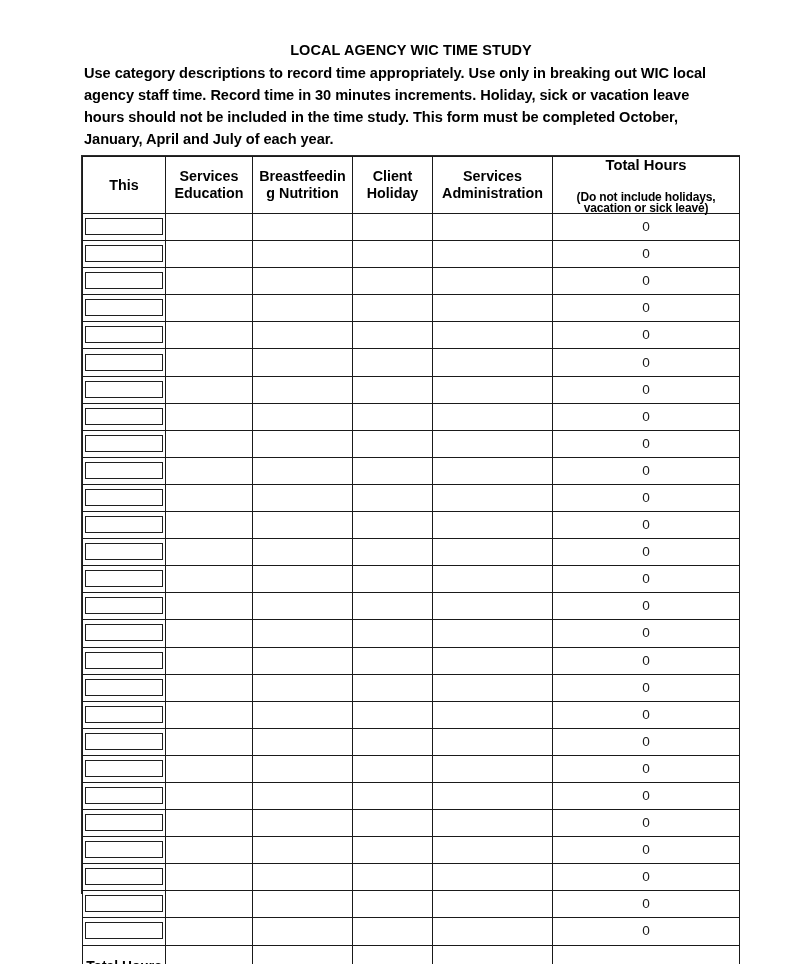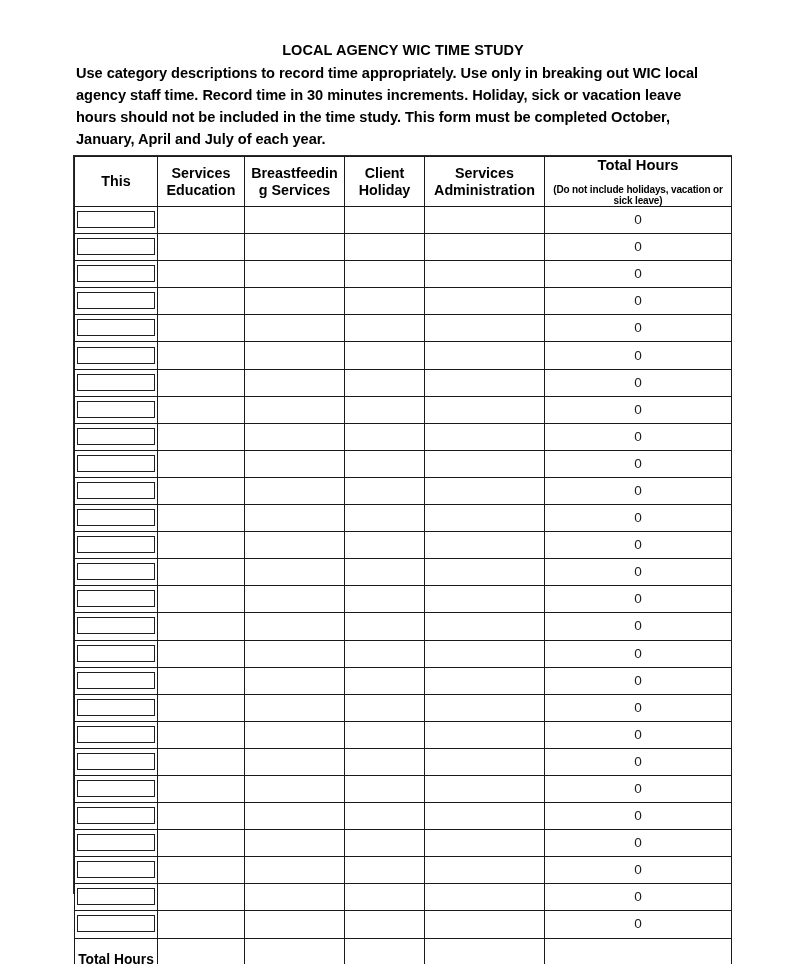--- a/index.html
+++ b/index.html
@@ -11,21 +11,21 @@
     width: 790px;
     height: 964px;
     font-family: "Liberation Sans", sans-serif;
     color: #000000;
     position: relative;
     overflow: hidden;
   }
 
   .page {
     position: absolute;
-    left: 8px; top: 0;
+    left: 16px; top: 0;
     width: 692px;
     height: 964px;
   }
 
   
   .doc-title {
     position: absolute;
     left: 65px;
     top: 42px;
     width: 660px;
@@ -91,24 +91,24 @@
     line-height: 17px;
     padding: 1px 2px;
     border-width: 1.8px;
   }
   th.th-total {
     font-size: 14.8px;
     line-height: 17px;
   }
   .tot-sub {
     display: block;
-    font-size: 10px;
+    font-size: 12px;
     font-weight: bold;
     line-height: 10.5px;
-    margin-top: 11px;
+    margin-top: 18px;
     letter-spacing: -0.15px;
   }
 
   tbody tr.data-row td {
     height: 22.1px;
   }
   tbody tr.data-row td.cell-date {
     padding: 1.5px 2px 2.5px 2px;
   }
   
@@ -200,21 +200,21 @@
       <col class="c-nut">
       <col class="c-bf">
       <col class="c-cli">
       <col class="c-gen">
       <col class="c-tot">
     </colgroup>
     <thead>
       <tr>
         <th>This</th>
         <th>Services Education</th>
-        <th>Breastfeedin g Services</th>
+        <th>Breastfeedin g Nutrition</th>
         <th>Client Holiday</th>
         <th>Services Administration</th>
         <th class="th-total">
           <span>Total Hours</span>
           <span class="tot-sub">(Do not include holidays, vacation or sick leave)</span>
         </th>
       </tr>
     </thead>
     <tbody id="table-body">
         <tr class="data-row">

